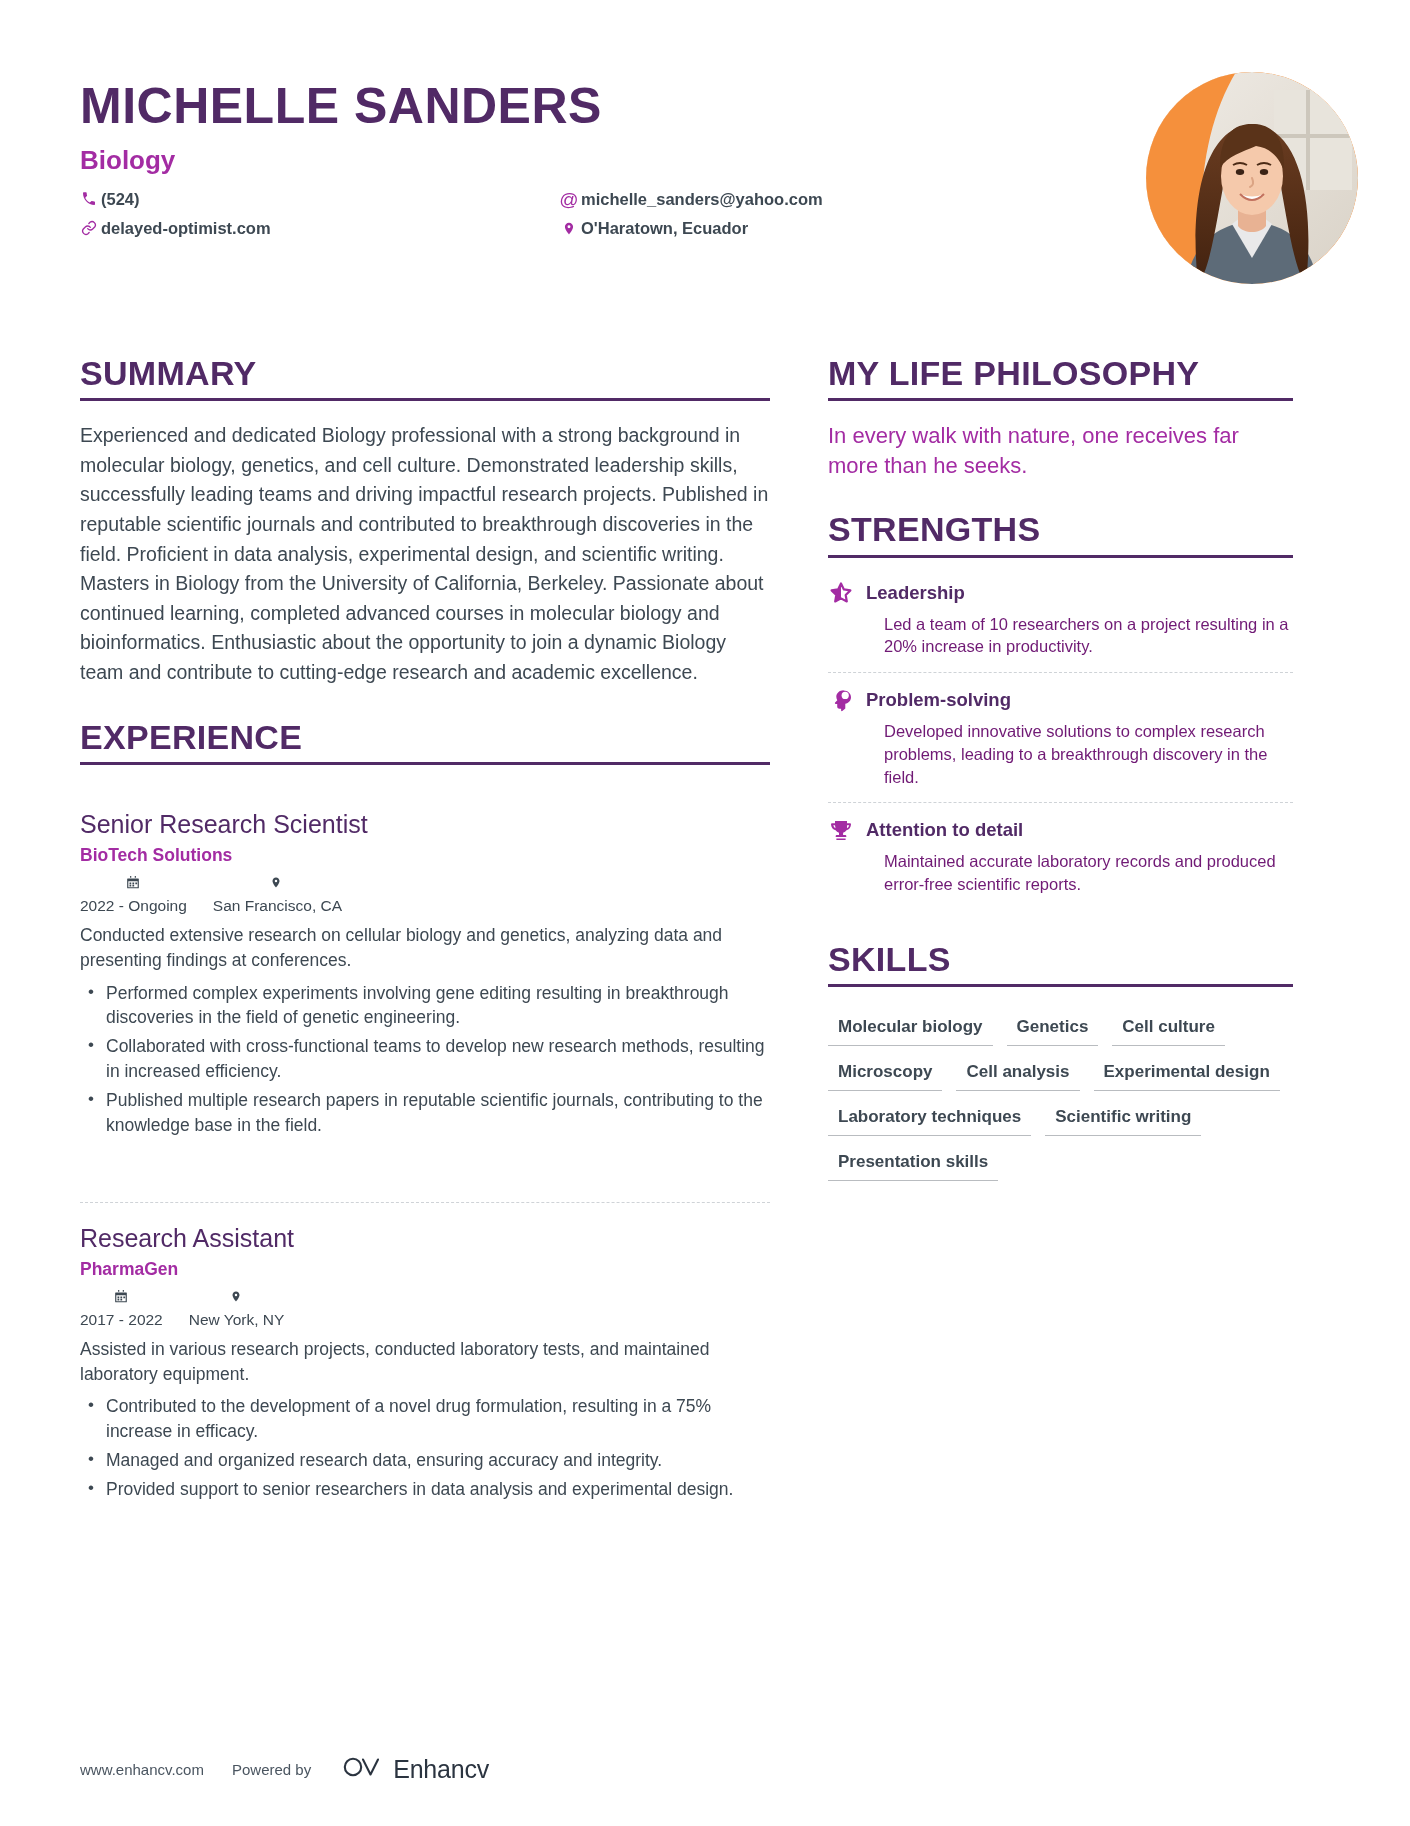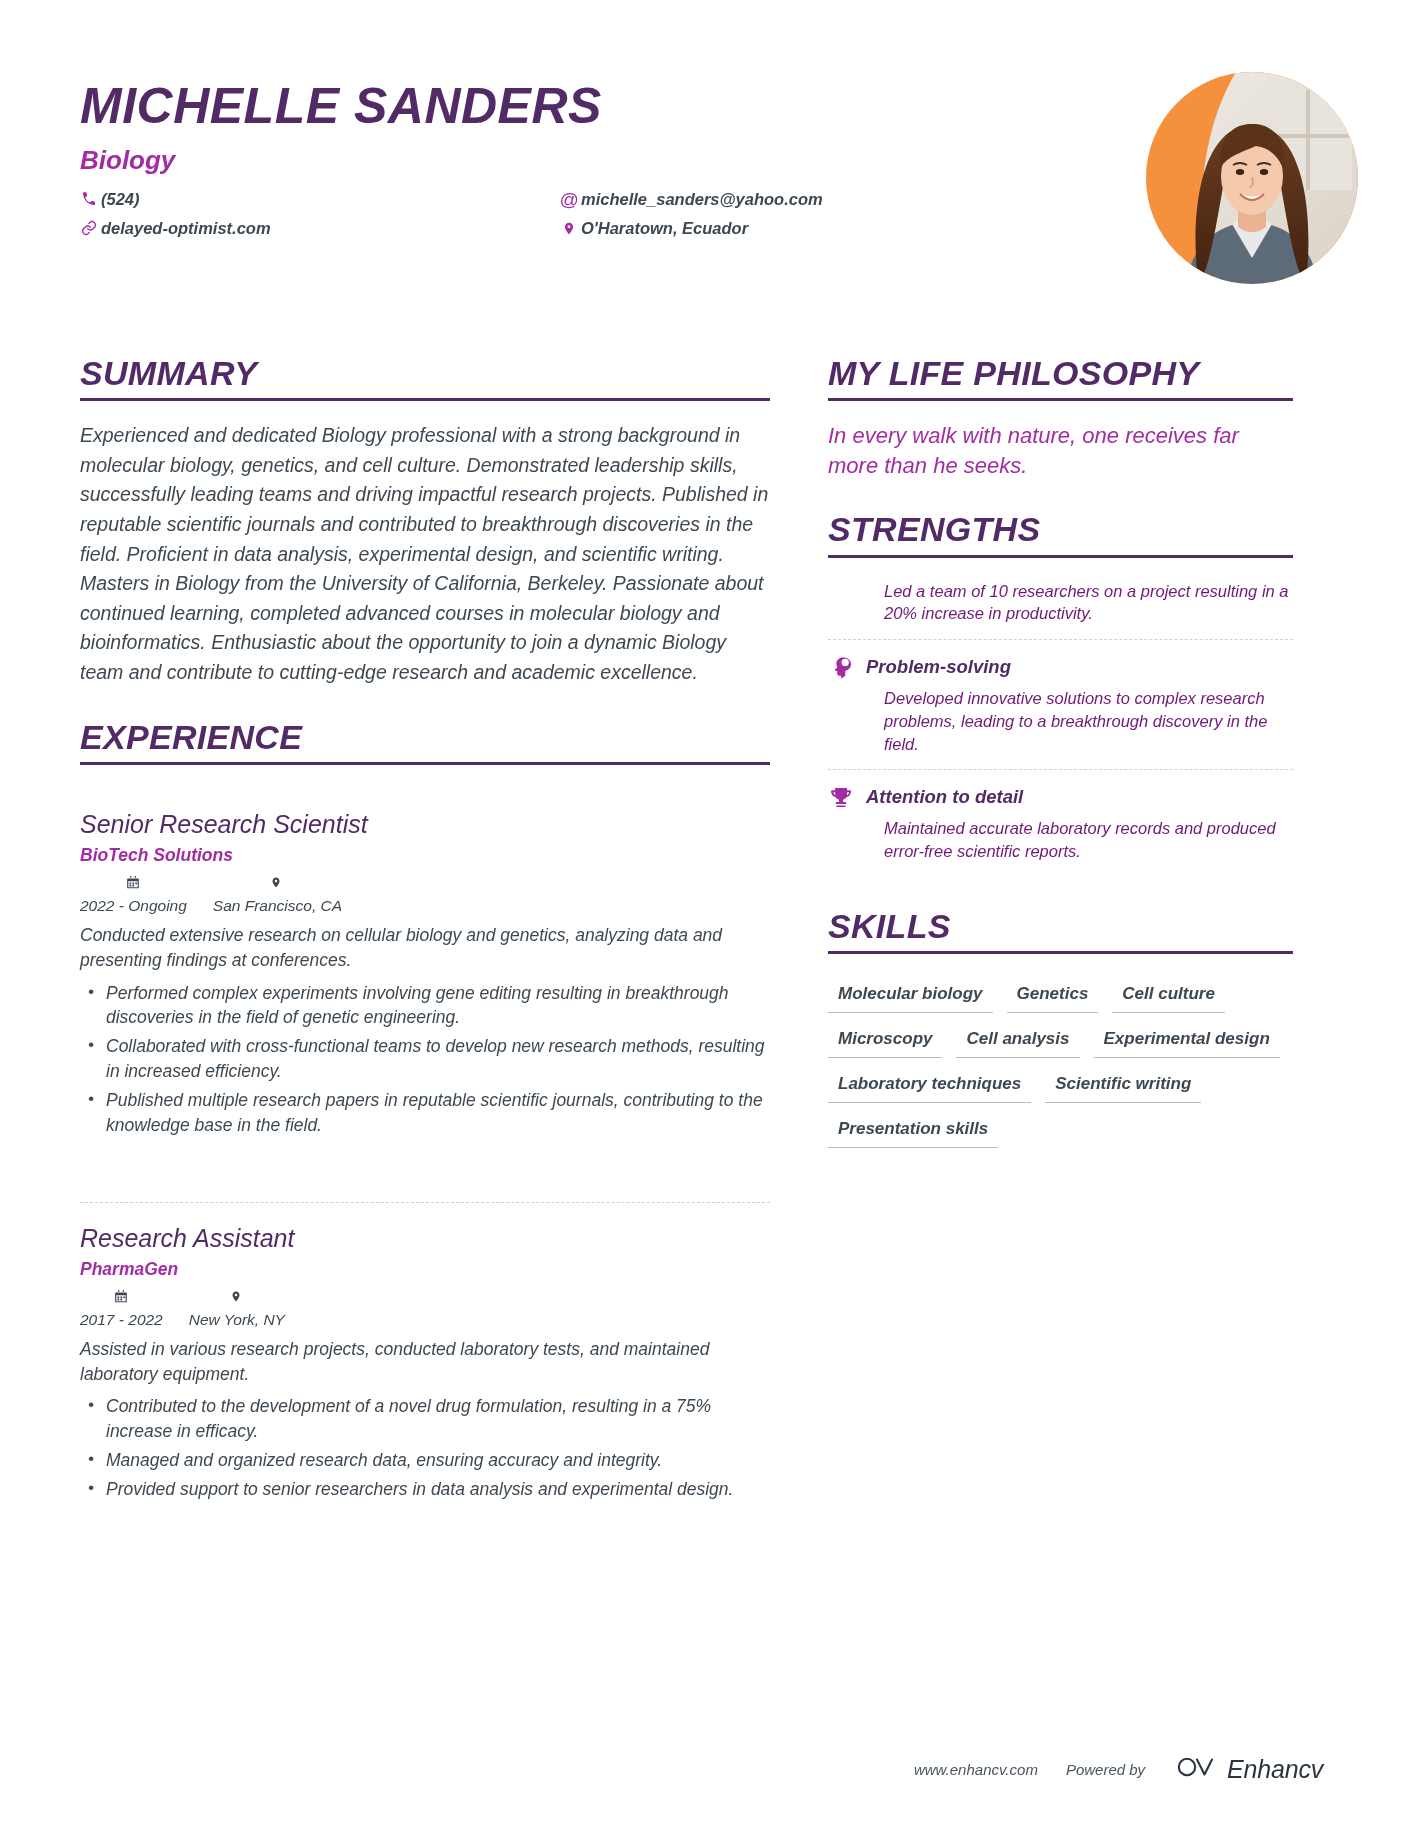--- a/index.html
+++ b/index.html
@@ -12,21 +12,20 @@
     color: #3d4852;
     position: relative;
     overflow: hidden;
   }
 
   .page {
     position: relative;
     width: 1410px;
     height: 1826px;
     padding: 72px 52px 0 80px;
-    font-style: italic;
   }
 
   
   .header {
     display: flex;
     justify-content: space-between;
     align-items: flex-start;
     margin-bottom: 70px;
   }
   .header-left { flex: 1; padding-top: 8px; }
@@ -228,21 +227,21 @@
     white-space: nowrap;
   }
 
   
   .footer {
     position: absolute;
     left: 80px;
     right: 87px;
     bottom: 42px;
     display: flex;
-    justify-content: flex-end;
+    justify-content: flex-start;
     align-items: center;
   }
   .footer-url { font-size: 15px; color: #4a5560; }
   .footer-right {
     display: flex;
     align-items: center;
     gap: 30px;
     margin-left: 28px;
   }
   .powered { font-size: 15px; color: #4a5560; font-weight: 400; }
@@ -433,20 +432,29 @@
 
       <div class="section">
         <div class="section-title">MY LIFE PHILOSOPHY</div>
         <div class="philosophy-text">In every walk with nature, one receives far more than he seeks.</div>
       </div>
 
       <div class="section">
         <div class="section-title">STRENGTHS</div>
 
         <div class="strength">
+          <div class="strength-head">
+            <span class="strength-icon">
+              <svg width="24" height="24" viewBox="0 0 24 24" fill="none" stroke="currentColor" stroke-width="2.2" stroke-linejoin="round">
+                <path d="M12 2.5l2.9 5.9 6.5.95-4.7 4.6 1.1 6.5L12 17.4 6.2 20.45l1.1-6.5-4.7-4.6 6.5-.95z"></path>
+                <path d="M12 2.5l-2.9 5.9-6.5.95 4.7 4.6-1.1 6.5L12 17.4z" fill="currentColor" stroke="none"></path>
+              </svg>
+            </span>
+            <span class="strength-name">Leadership</span>
+          </div>
           <div class="strength-desc">Led a team of 10 researchers on a project resulting in a 20% increase in productivity.</div>
         </div>
 
         <div class="strength">
           <div class="strength-head">
             <span class="strength-icon">
               <svg width="24" height="24" viewBox="0 0 24 24" fill="currentColor">
                 <path d="M14.5 2.2c-4 0-7.2 2.9-7.2 6.6 0 1.3.4 2.5 1 3.5l-2.2 2.3c-.5.5-.2 1.3.5 1.3h1.6v2.6c0 1.3 1 2.3 2.3 2.3h1.6v1.6c0 .6.7 1 1.2.6l3-2.6v-4.6c3.3-.6 5.7-3.3 5.7-6.6 0-3.7-3.3-6.6-7.5-6.6z"></path>
                 <circle cx="16.2" cy="7.4" r="3.6" fill="#ffffff"></circle>
               </svg>

